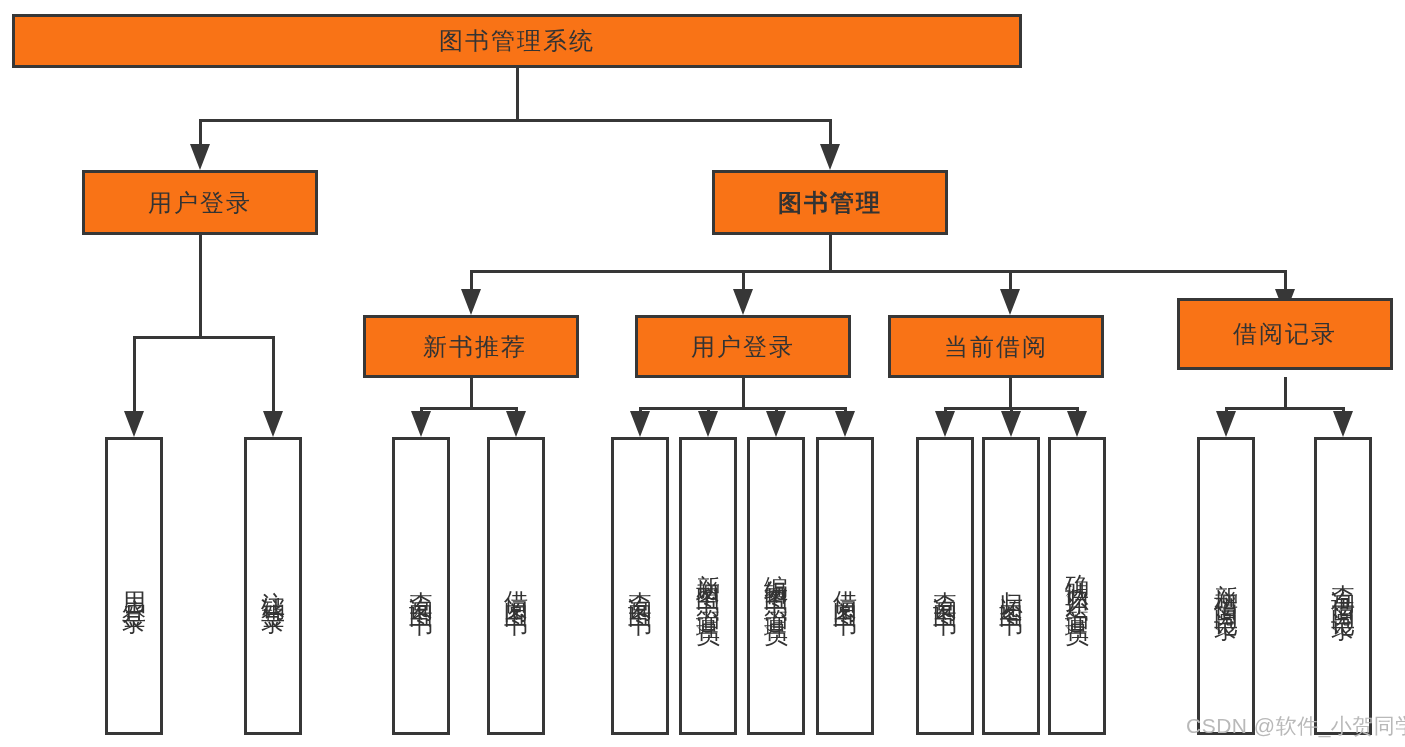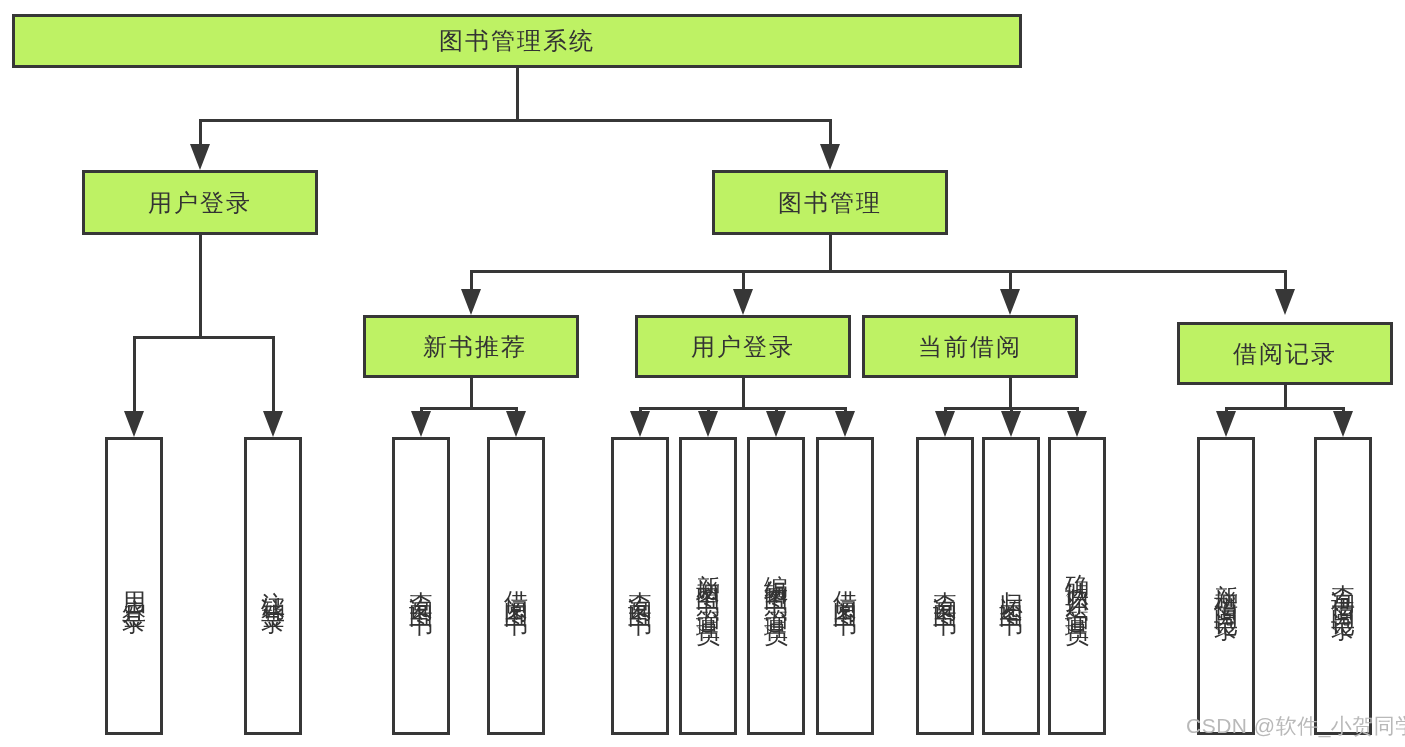--- a/index.html
+++ b/index.html
@@ -18,21 +18,21 @@
   #connectors {
     position: absolute;
     left: 0;
     top: 0;
     z-index: 1;
   }
   .box {
     position: absolute;
     box-sizing: border-box;
     border: 3px solid #373737;
-    background: #bef264;
+    background: #f97316;
     color: #333333;
     display: flex;
     align-items: center;
     justify-content: center;
     font-size: 24px;
     letter-spacing: 2px;
     z-index: 2;
     white-space: nowrap;
   }
   .vbox {
@@ -84,26 +84,26 @@
       <path d="M411 411 L431 411 L421 437 Z M506 411 L526 411 L516 437 Z"></path>
       <path d="M630 411 L650 411 L640 437 Z M698 411 L718 411 L708 437 Z M766 411 L786 411 L776 437 Z M835 411 L855 411 L845 437 Z"></path>
       <path d="M935 411 L955 411 L945 437 Z M1001 411 L1021 411 L1011 437 Z M1067 411 L1087 411 L1077 437 Z"></path>
       <path d="M1216 411 L1236 411 L1226 437 Z M1333 411 L1353 411 L1343 437 Z"></path>
     </g>
   </svg>
 
   <div class="box" style="left:12px; top:14px; width:1010px; height:54px;">图书管理系统</div>
 
   <div class="box" style="left:82px; top:170px; width:236px; height:65px;">用户登录</div>
-  <div class="box" style="left:712px; top:170px; width:236px; height:65px;">图书管理</div>
+  <div class="box" style="left:712px; top:170px; width:236px; height:65px;font-weight:bold;">图书管理</div>
 
   <div class="box" style="left:363px; top:315px; width:216px; height:63px;padding-left:8px;">新书推荐</div>
   <div class="box" style="left:635px; top:315px; width:216px; height:63px;">用户登录</div>
-  <div class="box" style="left:862px; top:315px; width:216px; height:63px;">当前借阅</div>
-  <div class="box" style="left:1177px; top:322px; width:216px; height:63px;">借阅记录</div>
+  <div class="box" style="left:888px; top:315px; width:216px; height:63px;">当前借阅</div>
+  <div class="box" style="left:1177px; top:298px; width:216px; height:72px;">借阅记录</div>
 
   <div class="vbox" style="left:105px; top:437px; width:58px; height:298px;">用户登录</div>
   <div class="vbox" style="left:244px; top:437px; width:58px; height:298px;">注销登录</div>
 
   <div class="vbox" style="left:392px; top:437px; width:58px; height:298px;">查询图书</div>
   <div class="vbox" style="left:487px; top:437px; width:58px; height:298px;">借阅图书</div>
 
   <div class="vbox" style="left:611px; top:437px; width:58px; height:298px;">查询图书</div>
   <div class="vbox" style="left:679px; top:437px; width:58px; height:298px;">新增图书（管理员）</div>
   <div class="vbox" style="left:747px; top:437px; width:58px; height:298px;">编辑图书（管理员）</div>

